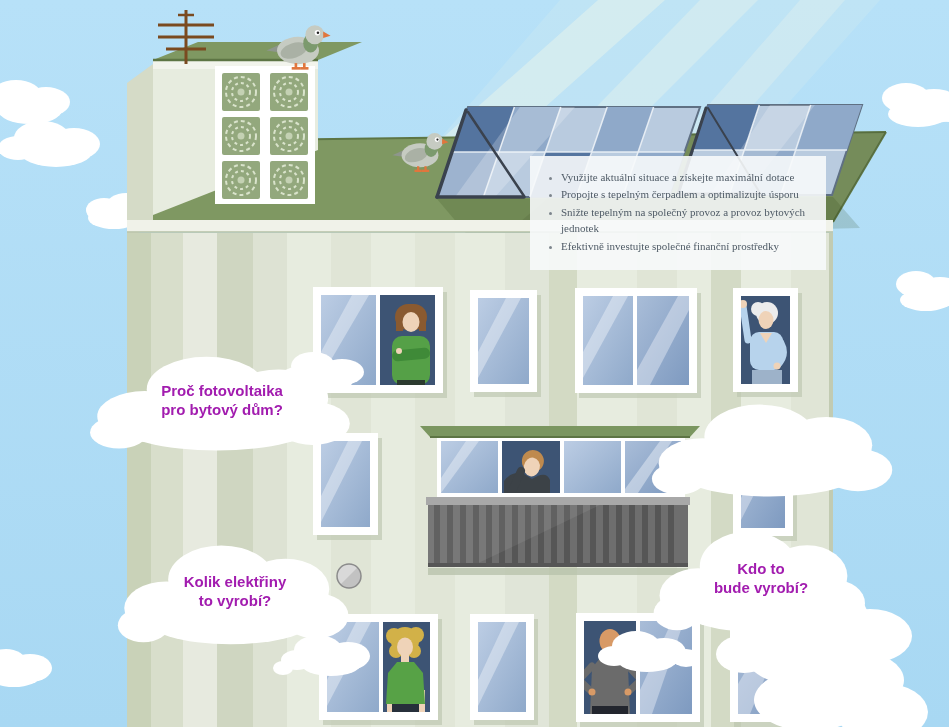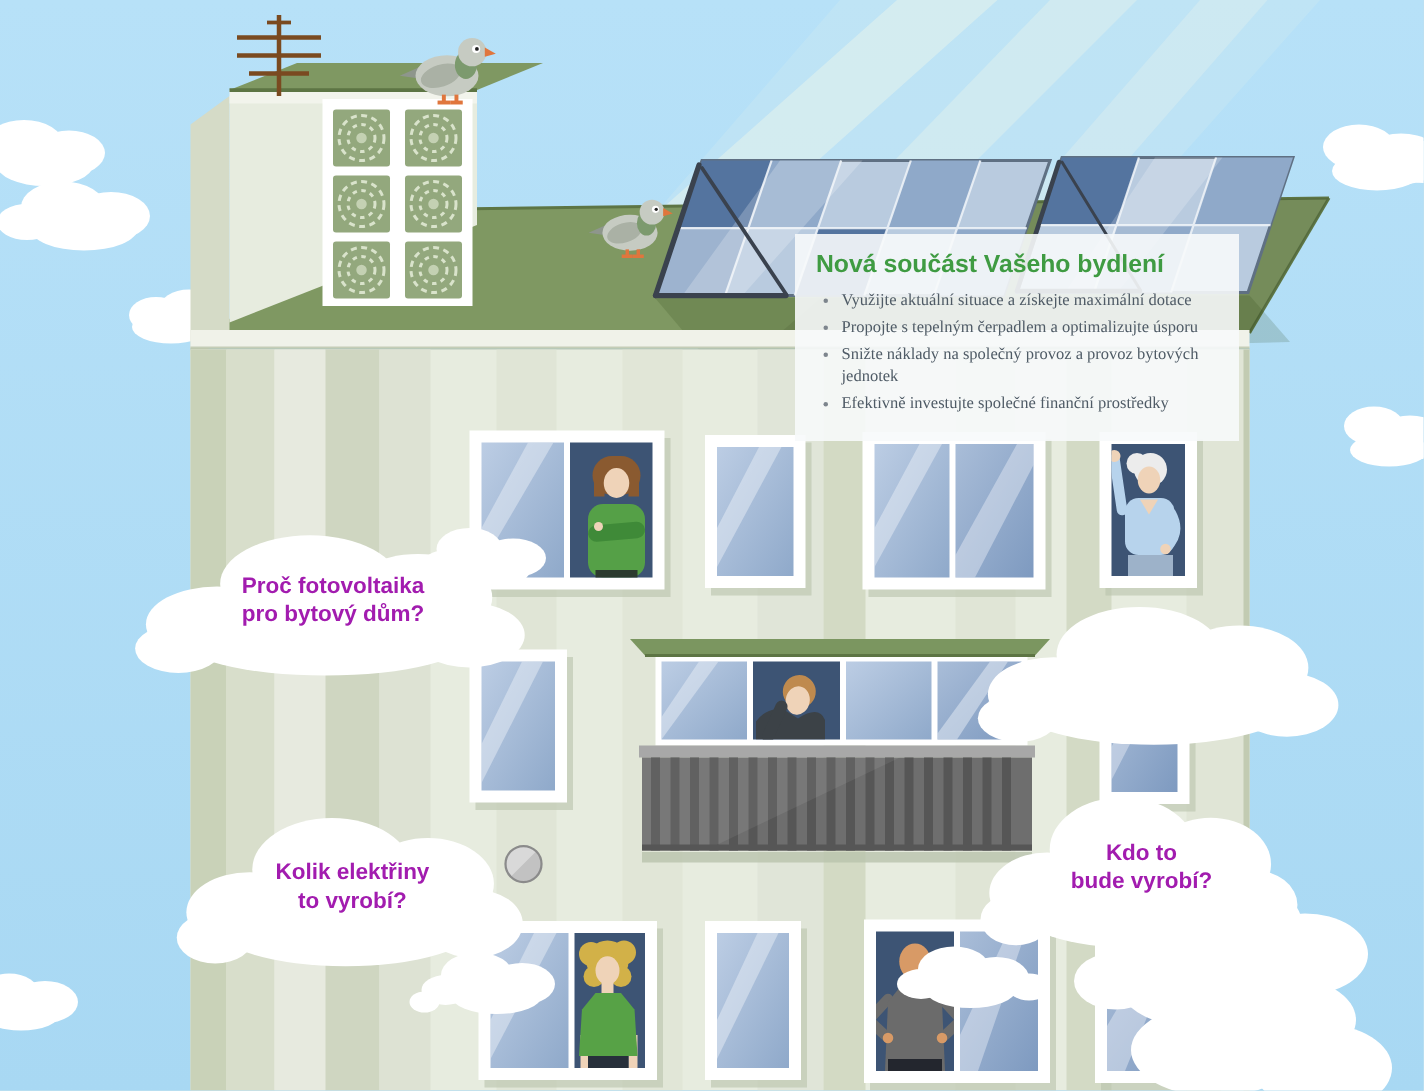--- a/index.html
+++ b/index.html
@@ -425,25 +425,24 @@
           <ellipse cx="798" cy="656" rx="52" ry="29"></ellipse>
       <ellipse cx="856" cy="680" rx="48" ry="29"></ellipse>
           <ellipse cx="810" cy="700" rx="56" ry="31"></ellipse>
       <ellipse cx="882" cy="712" rx="46" ry="29"></ellipse>
           <ellipse cx="744" cy="654" rx="28" ry="19"></ellipse>
     </g>
   </g>
 </svg>
 
 <div class="info-box">
-  <h2>Nová součást Vašeho bydlení</h2>
   <ul>
     <li>Využijte aktuální situace a získejte maximální dotace</li>
     <li>Propojte s tepelným čerpadlem a optimalizujte úsporu</li>
-    <li>Snižte náklady na společný provoz a provoz bytových jednotek</li>
+    <li>Snižte tepelným na společný provoz a provoz bytových jednotek</li>
     <li>Efektivně investujte společné finanční prostředky</li>
   </ul>
 </div>
 
 <div class="qcloud qc1">
   <svg viewBox="0 0 260 120" preserveAspectRatio="none">
     <g fill="#ffffff">
       <ellipse cx="55" cy="78" rx="46" ry="28"></ellipse>
           <ellipse cx="115" cy="48" rx="58" ry="36"></ellipse>
       <ellipse cx="185" cy="58" rx="48" ry="32"></ellipse>

